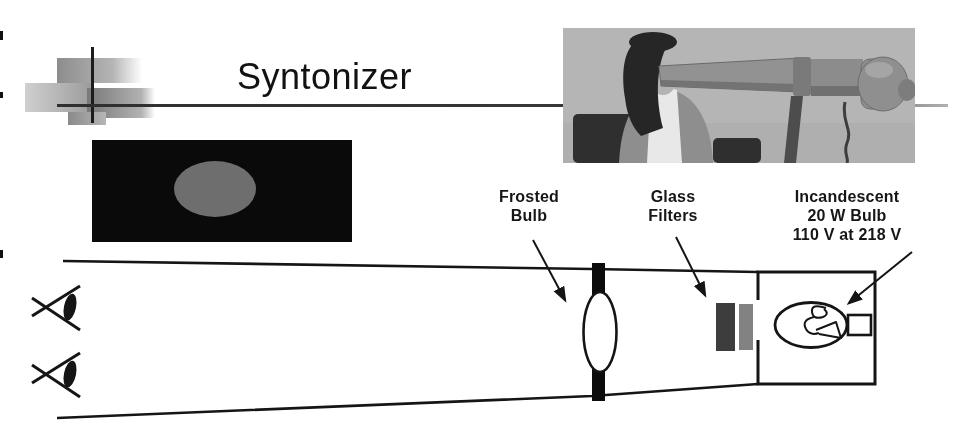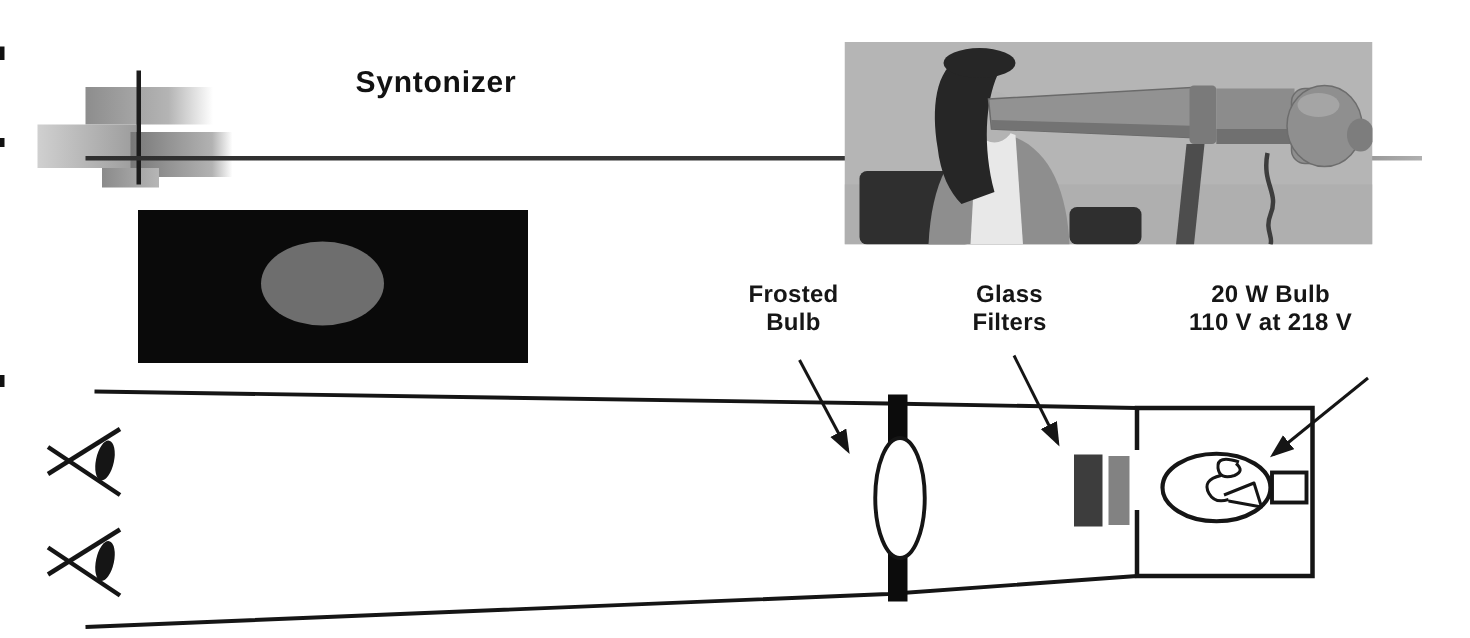--- a/index.html
+++ b/index.html
@@ -15,21 +15,21 @@
   .logo-r2{left:25px;top:83px;width:66px;height:29px;
     background:linear-gradient(to right,#d0d0d0,#9c9c9c);}
   .logo-r3{left:87px;top:88px;width:68px;height:30px;
     background:linear-gradient(to right,#787878,#b2b2b2 80%,rgba(255,255,255,0));}
   .logo-r4{left:68px;top:112px;width:38px;height:13px;
     background:linear-gradient(to right,#8a8a8a,#b6b6b6);}
   .logo-vline{left:91px;top:47px;width:3px;height:76px;background:#1c1c1c;}
   .header-rule{left:57px;top:104px;width:891px;height:3px;
     background:linear-gradient(to right,#2f2f2f,#3a3a3a 80%,#b0b0b0);}
   
-  .page-title{left:237px;top:44px;font-size:20px;font-weight:bold;color:#121212;
+  .page-title{left:237px;top:56px;font-size:36px;font-weight:normal;color:#121212;
     letter-spacing:0.5px;white-space:nowrap;}
   
   .screen-wrap{left:92px;top:140px;width:260px;height:102px;}
   
   .photo-wrap{left:563px;top:28px;width:352px;height:135px;}
   
   .diag-label{top:187px;font-size:16px;line-height:19px;font-weight:bold;color:#161616;
     text-align:center;letter-spacing:0.2px;}
   .lbl-frosted{left:468px;width:122px;}
   .lbl-glass{left:612px;width:122px;}
@@ -96,20 +96,21 @@
 
   <div class="abs diag-label lbl-frosted">
     <div>Frosted</div>
     <div>Bulb</div>
   </div>
   <div class="abs diag-label lbl-glass">
     <div>Glass</div>
     <div>Filters</div>
   </div>
   <div class="abs diag-label lbl-bulb">
+    <div>Incandescent</div>
     <div>20 W Bulb</div>
     <div>110 V at 218 V</div>
   </div>
 
   <svg class="abs diagram-svg" viewBox="0 0 980 425">
     <defs>
       <marker id="ah" markerWidth="9" markerHeight="8" refX="6.5" refY="3" orient="auto">
         <path d="M0,0 L8,3 L0,6 z" fill="#151515"></path>
       </marker>
     </defs>

